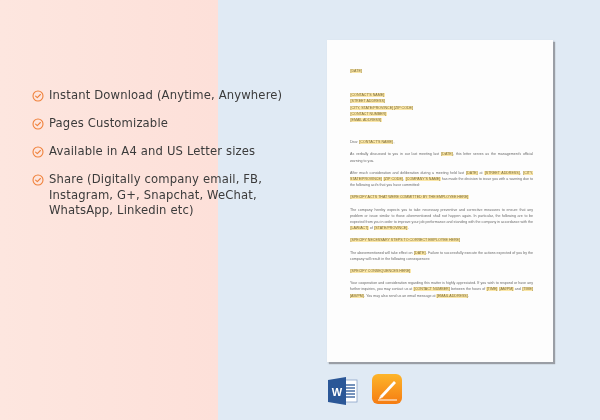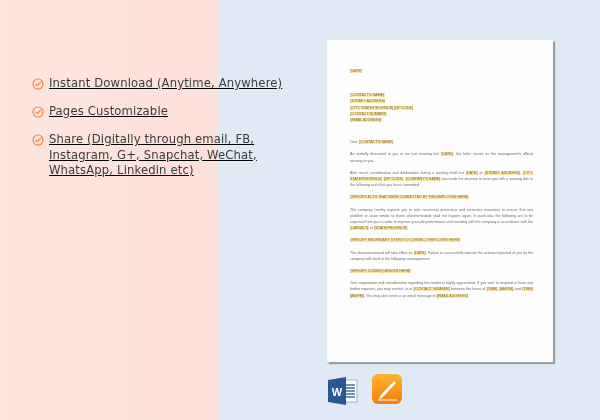--- a/index.html
+++ b/index.html
@@ -11,23 +11,22 @@
   }
   .left-panel {
     position: absolute; left: 0; top: 0; width: 218px; height: 420px;
     background: linear-gradient(90deg, #fde6df 0%, #fde0d9 100%);
   }
   .right-panel {
     position: absolute; left: 218px; top: 0; width: 382px; height: 420px;
     background: #e0eaf4;
   }
   .features {
-    position: absolute; left: 32px; top: 76px; width: 280px;
+    position: absolute; left: 32px; top: 88px; width: 280px;
     list-style: none;
-    text-decoration: underline;
   }
   .feature {
     position: relative;
     padding-left: 17px;
     font-size: 11.6px;
     line-height: 15.5px;
     color: #3b3b3b;
     margin-bottom: 12.5px;
     letter-spacing: 0.15px;
   }
@@ -80,21 +79,28 @@
         <circle cx="6" cy="6" r="5" fill="none" stroke="#f0823c" stroke-width="1.1"></circle>
         <path d="M3.6 6.1 L5.3 7.7 L8.4 4.5" fill="none" stroke="#f0823c" stroke-width="1.1" stroke-linecap="round" stroke-linejoin="round"></path>
       </svg>
     <span class="text">Pages Customizable</span>
   </li>
   <li class="feature">
     <svg class="check" viewBox="0 0 12 12">
         <circle cx="6" cy="6" r="5" fill="none" stroke="#f0823c" stroke-width="1.1"></circle>
         <path d="M3.6 6.1 L5.3 7.7 L8.4 4.5" fill="none" stroke="#f0823c" stroke-width="1.1" stroke-linecap="round" stroke-linejoin="round"></path>
       </svg>
-    <span class="text">Share (Digitally through email, FB,
+    <span class="text">Available in A4 and US Letter sizes</span>
+  </li>
+  <li class="feature">
+    <svg class="check" viewBox="0 0 12 12">
+        <circle cx="6" cy="6" r="5" fill="none" stroke="#f0823c" stroke-width="1.1"></circle>
+        <path d="M3.6 6.1 L5.3 7.7 L8.4 4.5" fill="none" stroke="#f0823c" stroke-width="1.1" stroke-linecap="round" stroke-linejoin="round"></path>
+      </svg>
+    <span class="text">Share (Digitally company email, FB,
 Instagram, G+, Snapchat, WeChat,
 WhatsApp, Linkedin etc)</span>
   </li>
 </ul>
 
 <div class="doc-page">
   <div class="doc-body">
     <div class="doc-block tight"><span class="hl">[DATE]</span></div>
     <div class="spacer-lg"></div>
     <div class="doc-block">

